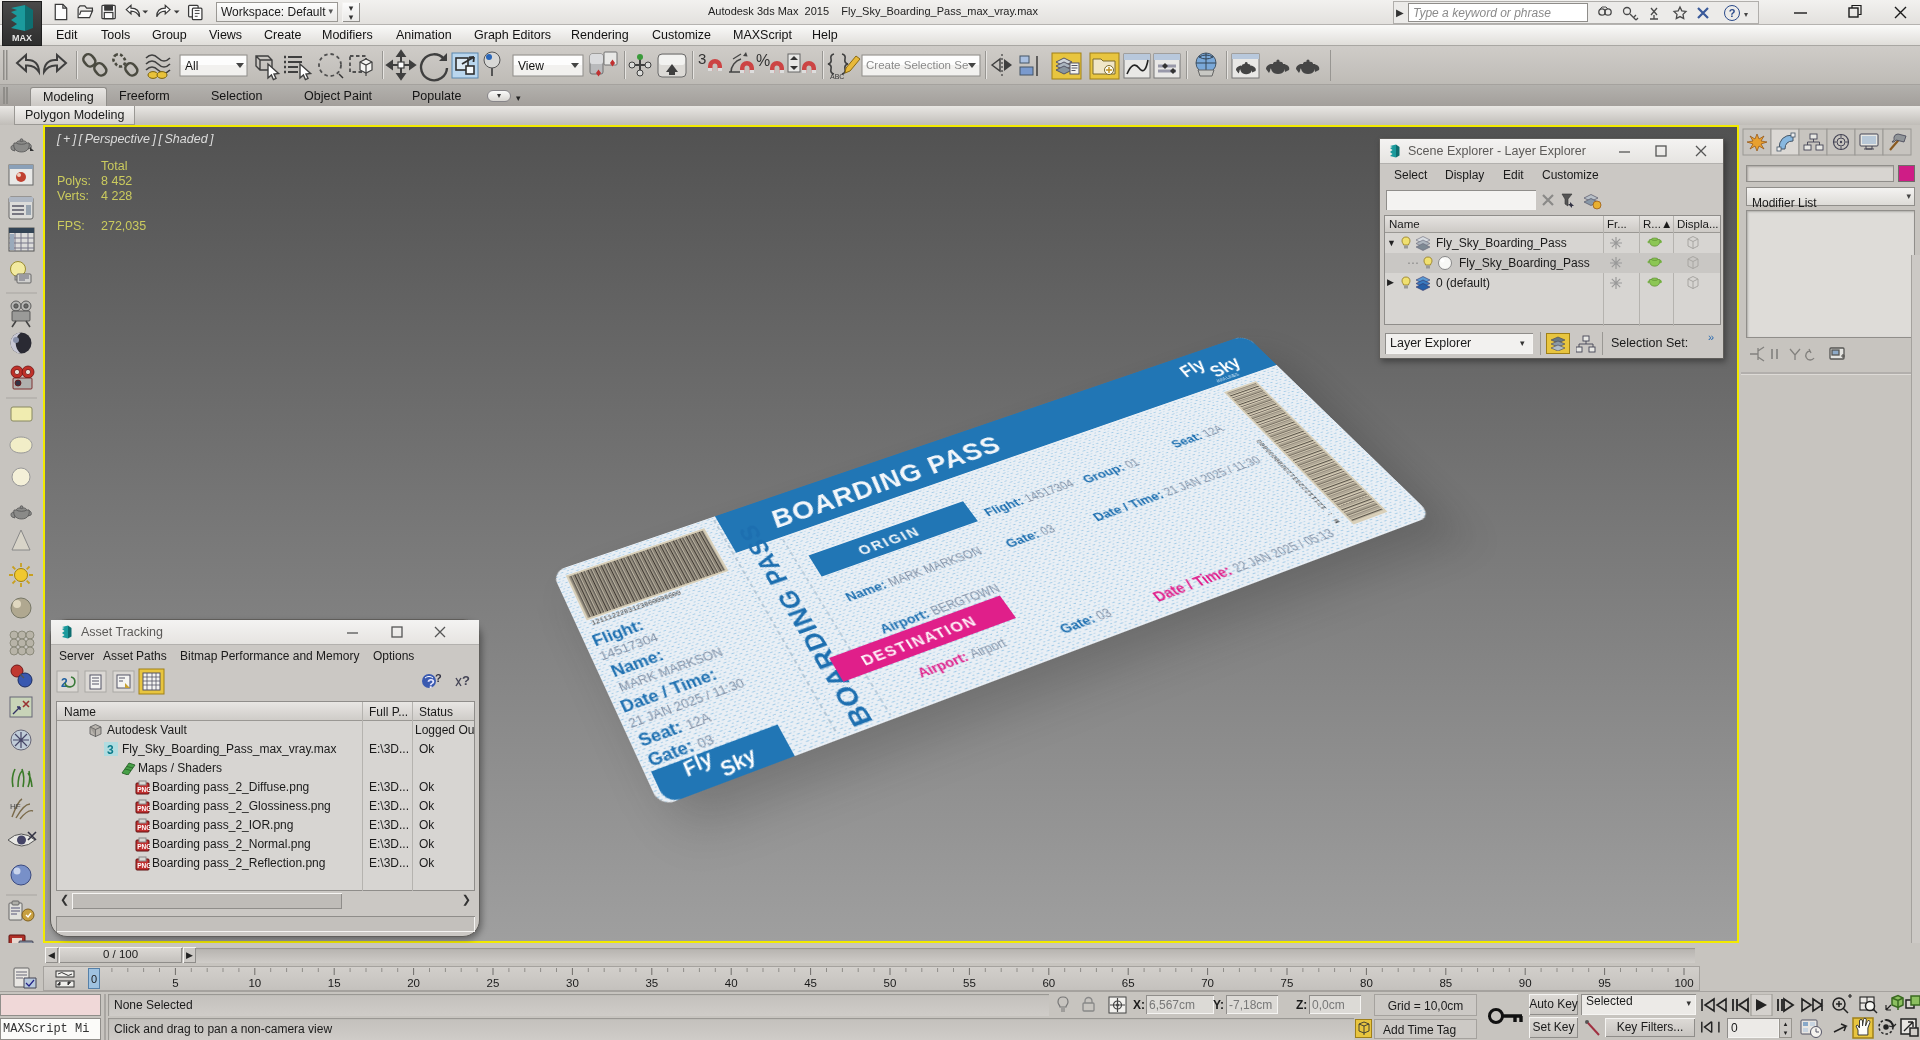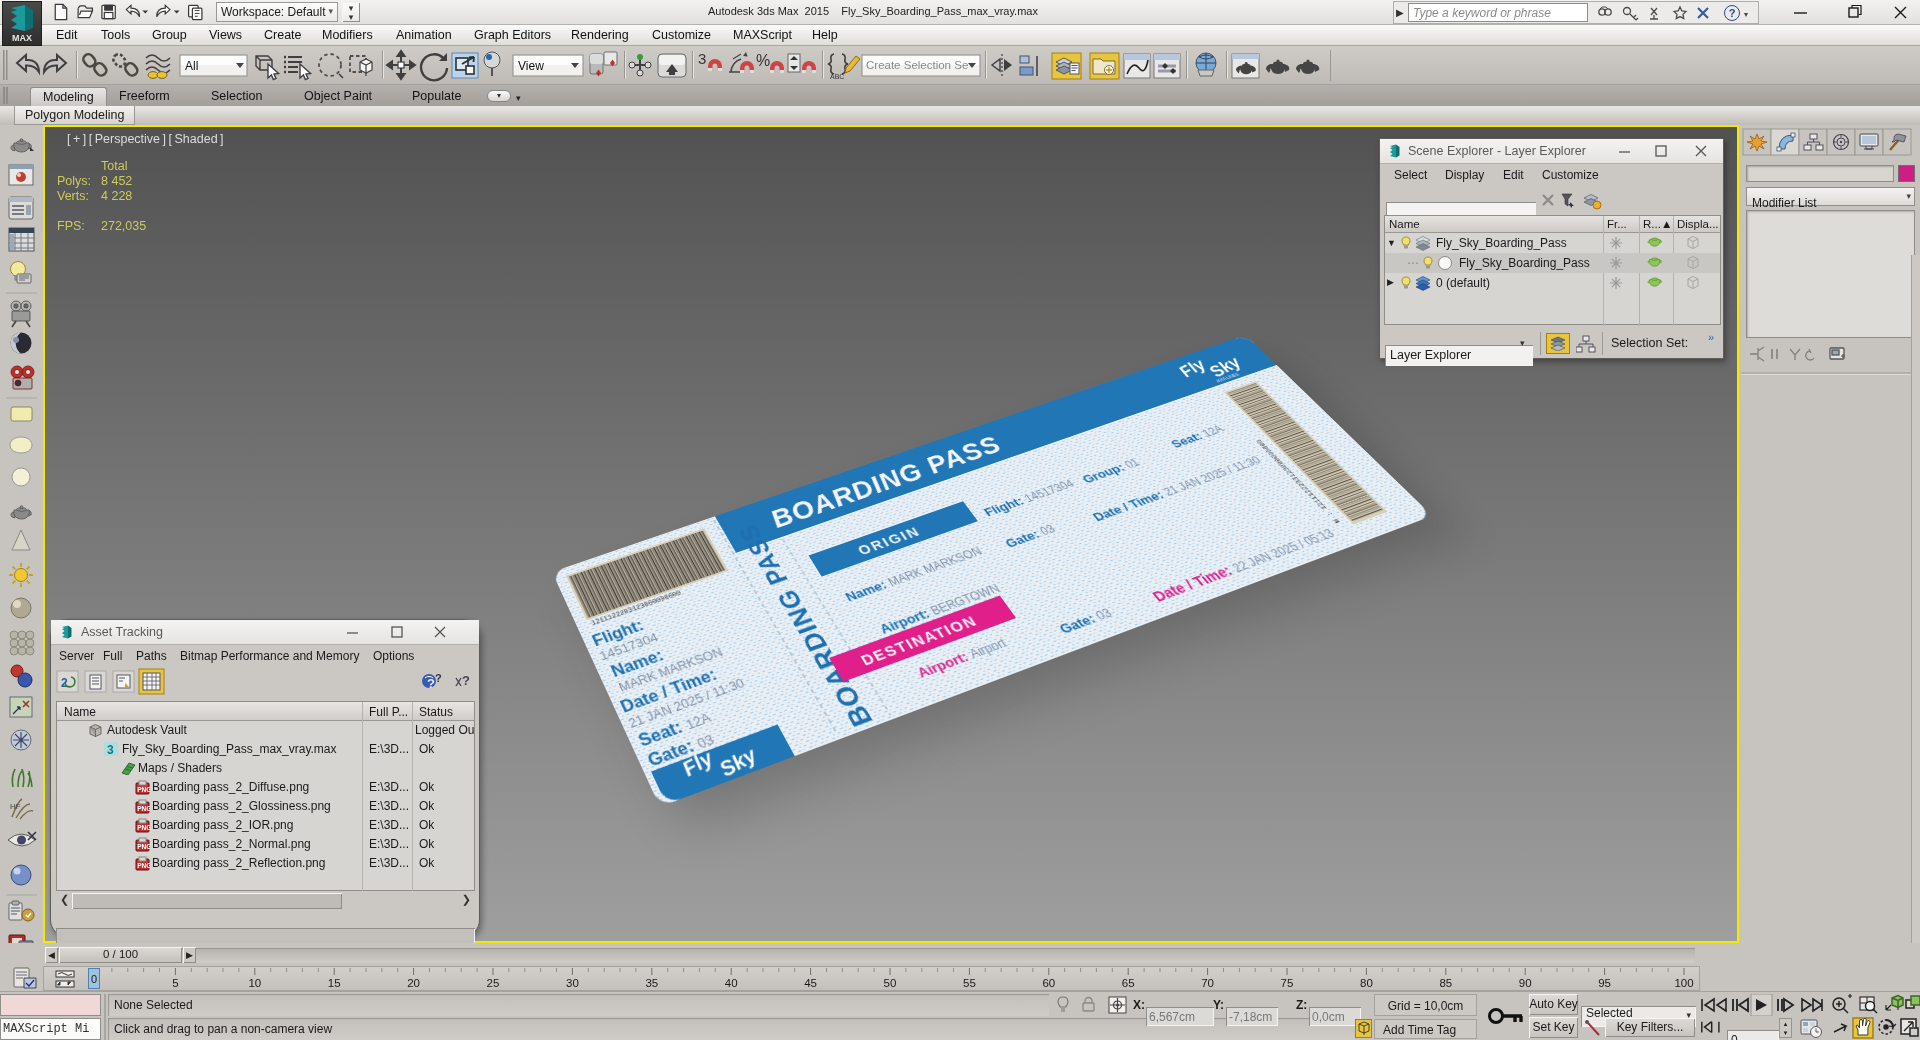--- a/index.html
+++ b/index.html
@@ -1,19 +1,19 @@
 <!DOCTYPE html>
 <html><head>
 <meta charset="utf-8">
 <style>
 * { margin:0; padding:0; box-sizing:border-box; }
 html,body { width:1920px; height:1040px; overflow:hidden; background:#c7c4bf;
   font-family:"Liberation Sans", sans-serif; font-size:12px; color:#1a1a1a; }
 .abs { position:absolute; }
-.sunken { box-shadow: inset 1px 1px 0 #8f8d8a, inset -1px -1px 0 #f5f4f2; margin-top: 12px; }
+.sunken { box-shadow: inset 1px 1px 0 #8f8d8a, inset -1px -1px 0 #f5f4f2; }
 .raised { box-shadow: inset 1px 1px 0 #f5f4f2, inset -1px -1px 0 #8f8d8a; }
 
 
 #titlebar { position:absolute; left:0; top:0; width:1920px; height:25px;
   background:linear-gradient(#f2f1ef,#e3e1de); border-bottom:1px solid #b5b3b0; }
 #appbtn { position:absolute; left:2px; top:1px; width:40px; height:45px;
   background:linear-gradient(#4a4a4a,#2e2e2e); border:1px solid #1f1f1f; z-index:60; }
 #appbtn .max { position:absolute; bottom:2px; left:0; width:100%; text-align:center;
   color:#e8e8e8; font-size:9px; font-weight:bold; }
 .qat { position:absolute; top:2px; height:20px; color:#3a3a3a; }
@@ -43,21 +43,21 @@
 #ribtabs .active { background:linear-gradient(#e8e6e3,#cbc8c4); border:1px solid #8f8d89; border-bottom:none;
   border-radius:3px 3px 0 0; }
 #polyrow { position:absolute; left:0; top:106px; width:1920px; height:19px;
   background:linear-gradient(#e9e7e4,#c0bdb8); }
 #polytab { position:absolute; left:14px; top:0; height:19px; padding:2px 10px;
   background:linear-gradient(#f4f3f1,#d5d2ce); border:1px solid #9a9894; border-top:none; font-size:12.5px; }
 
 
 #vpwrap { position:absolute; left:43px; top:125px; width:1696px; height:818px;
   border:2px solid #f2ea00; background:linear-gradient(#525252,#9f9f9f); }
-#vplabel { position:absolute; left:22px; top:5px; color:#dcdcdc; font-size:12.5px; }
+#vplabel { position:absolute; left:12px; top:5px; color:#dcdcdc; font-size:12.5px;font-style:italic; }
 #vpstats { position:absolute; left:12px; top:32px; color:#cbcb5e; font-size:12.5px; line-height:15px; }
 #vpstats td { padding:0 0 0 0; color:#cbcb5e; font-size:12.5px;}
 
 
 #lbar { position:absolute; left:0; top:125px; width:43px; height:837px; background:#c7c4bf; }
 
 
 #rpanel { position:absolute; left:1741px; top:125px; width:179px; height:863px; background:#c7c4bf; }
 
 
@@ -839,21 +839,21 @@
     </svg>
     <span style="position:absolute;left:30px;top:5px">Asset Tracking</span>
     <svg width="150" height="25" style="position:absolute;right:2px;top:0" viewBox="0 0 150 25" stroke="#555" fill="none" stroke-width="1.3">
       <path d="M20 13 h11"></path>
       <rect x="65" y="7" width="10" height="10"></rect>
       <path d="M108 7 l10 10 M118 7 l-10 10"></path>
     </svg>
   </div>
   <div style="position:relative;height:22px;font-size:12px">
     <span style="position:absolute;left:8px;top:4px">Server</span>
-    <span style="position:absolute;left:52px;top:4px">Full</span>
+    <span style="position:absolute;left:52px;top:4px">Asset</span>
     <span style="position:absolute;left:85px;top:4px">Paths</span>
     <span style="position:absolute;left:129px;top:4px">Bitmap Performance and Memory</span>
     <span style="position:absolute;left:322px;top:4px">Options</span>
   </div>
 
   <div style="position:relative;height:33px">
     <svg width="430" height="33" viewBox="0 0 430 33">
       <rect x="6" y="4" width="21" height="21" fill="#dbd8d4" stroke="#aaa8a4"></rect>
       <text x="10" y="20" font-size="12" font-weight="bold" fill="#2060a0">2</text>
       <path d="M20 10 a5 5 0 1 1 -6 6" fill="none" stroke="#3a7a3a" stroke-width="1.6"></path>

